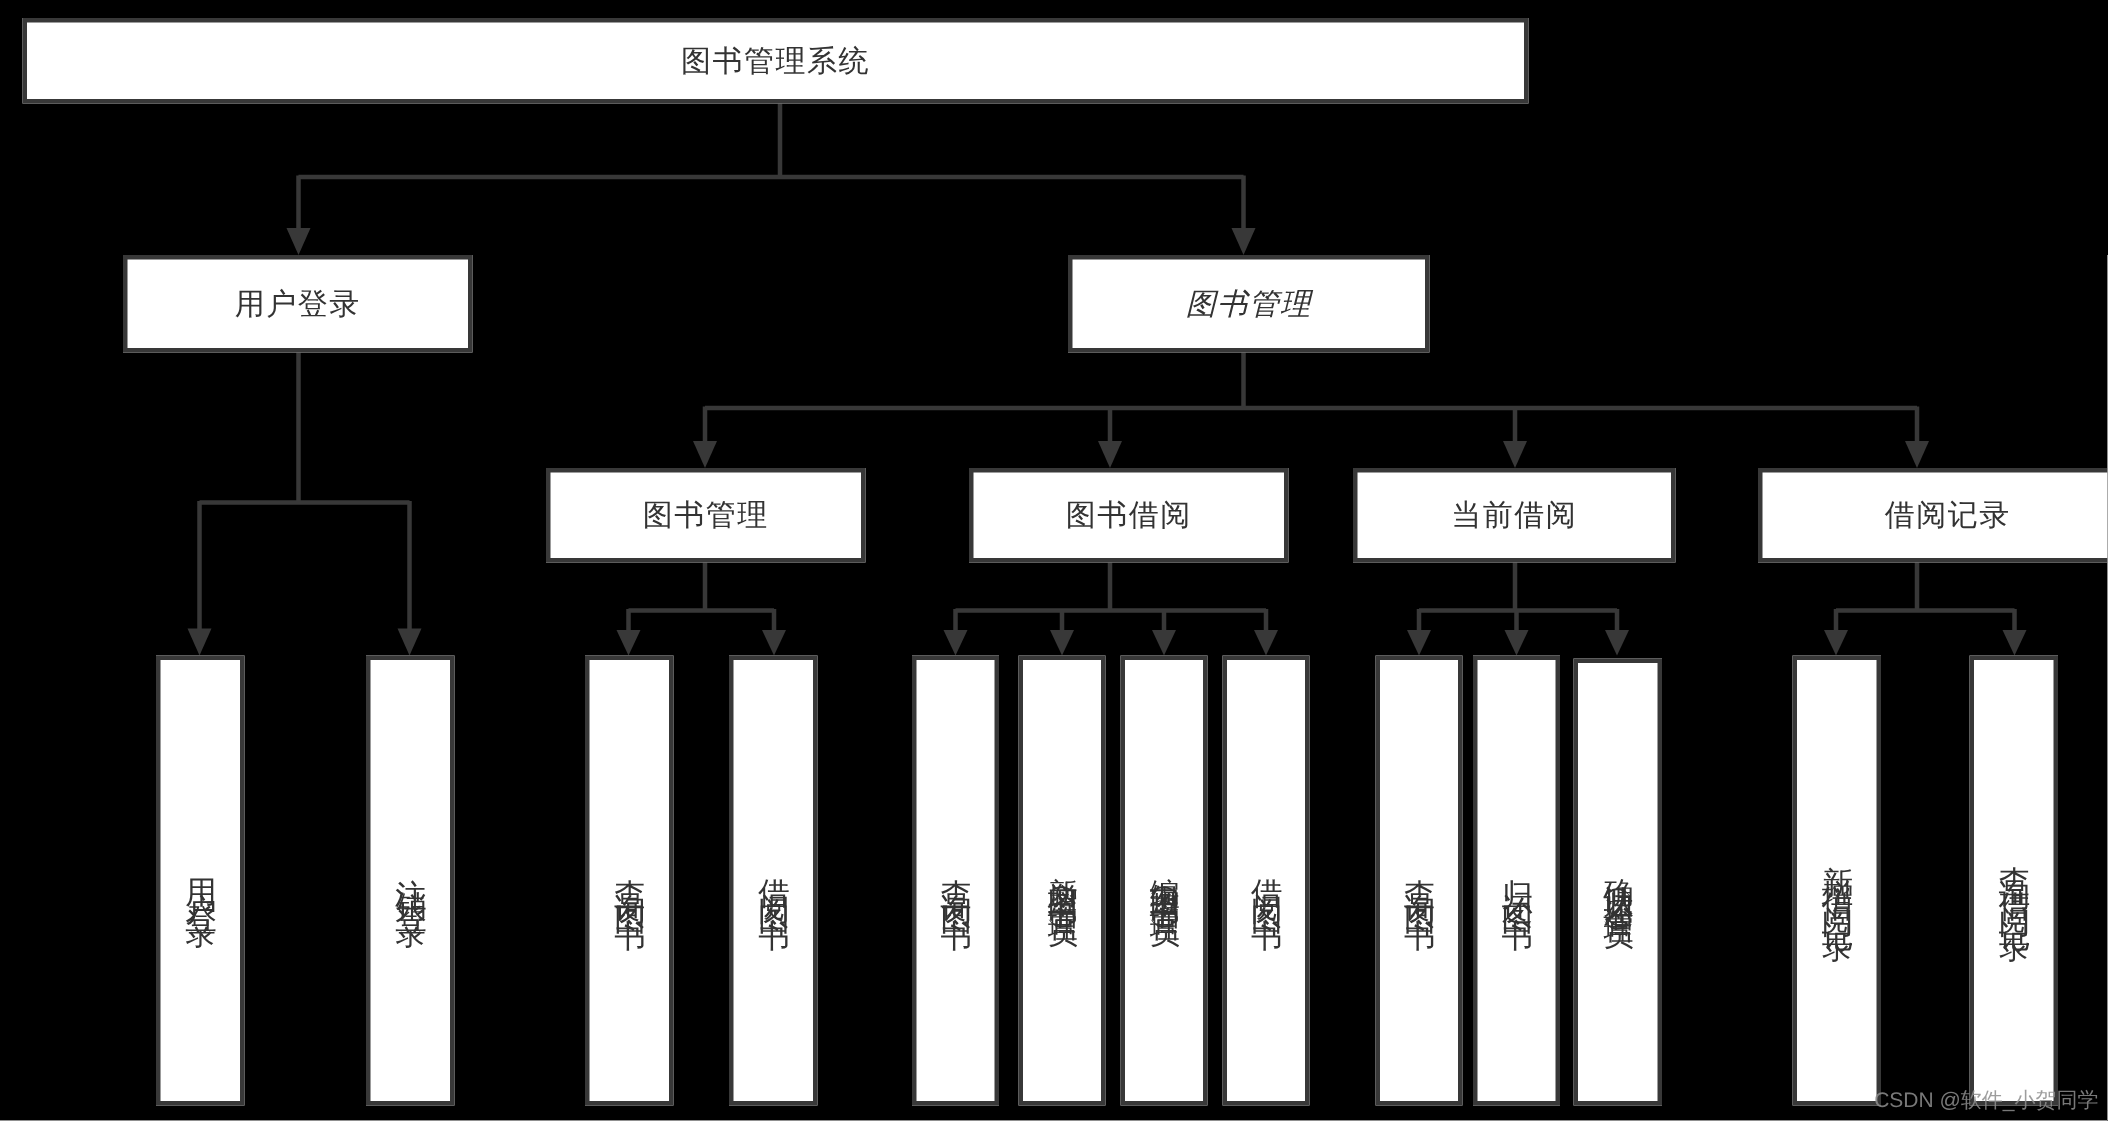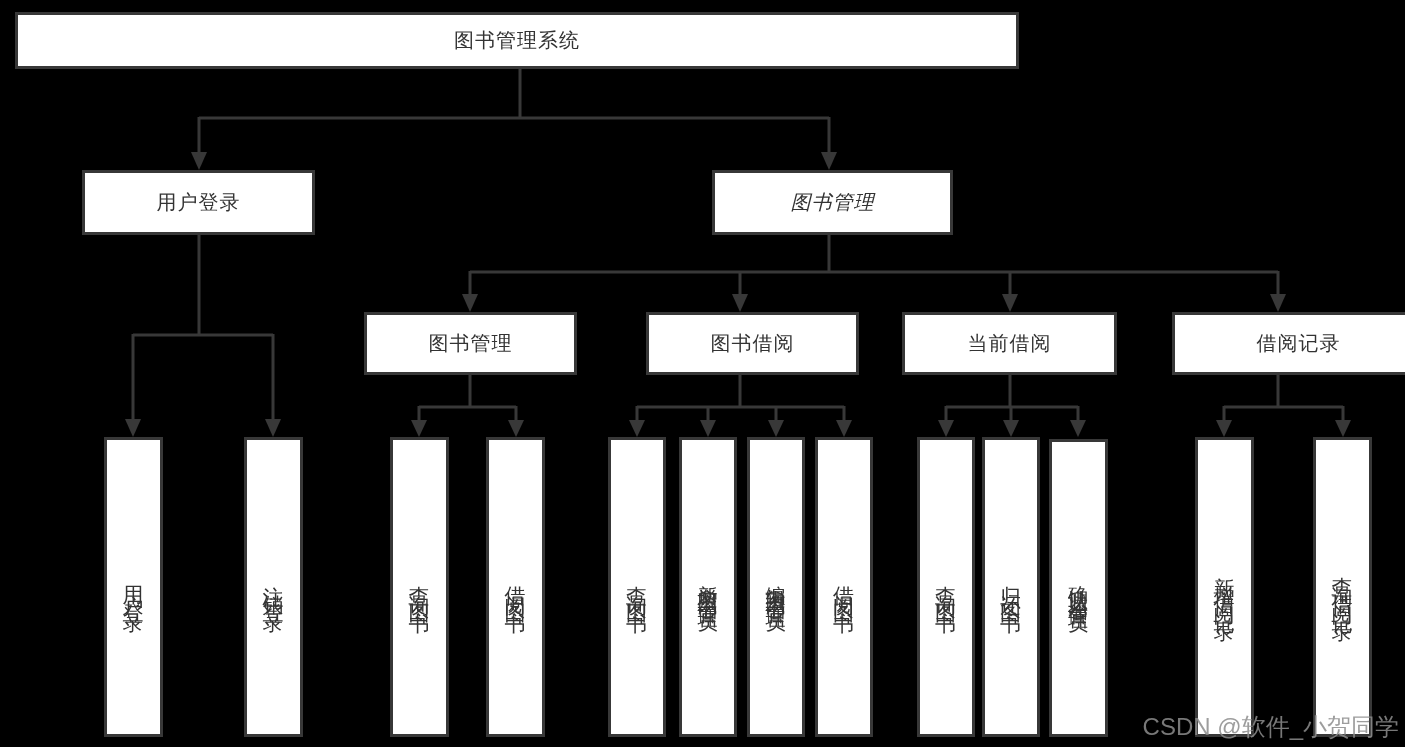--- a/index.html
+++ b/index.html
@@ -40,21 +40,21 @@
   .leaf.tight span {
     font-size: 20px;
     letter-spacing: 4px;
   }
   .watermark {
     position: absolute;
     right: 6px;
     bottom: 4px;
     color: #8d8d8d;
     opacity: 0.85;
-    font-size: 24px;
+    font-size: 14px;
     z-index: 3;
     white-space: nowrap;
   }
 </style>
 </head>
 <body>
 
 <div class="stage">
 
   <svg class="connectors" viewBox="0 0 1405 747" xmlns="http://www.w3.org/2000/svg">

